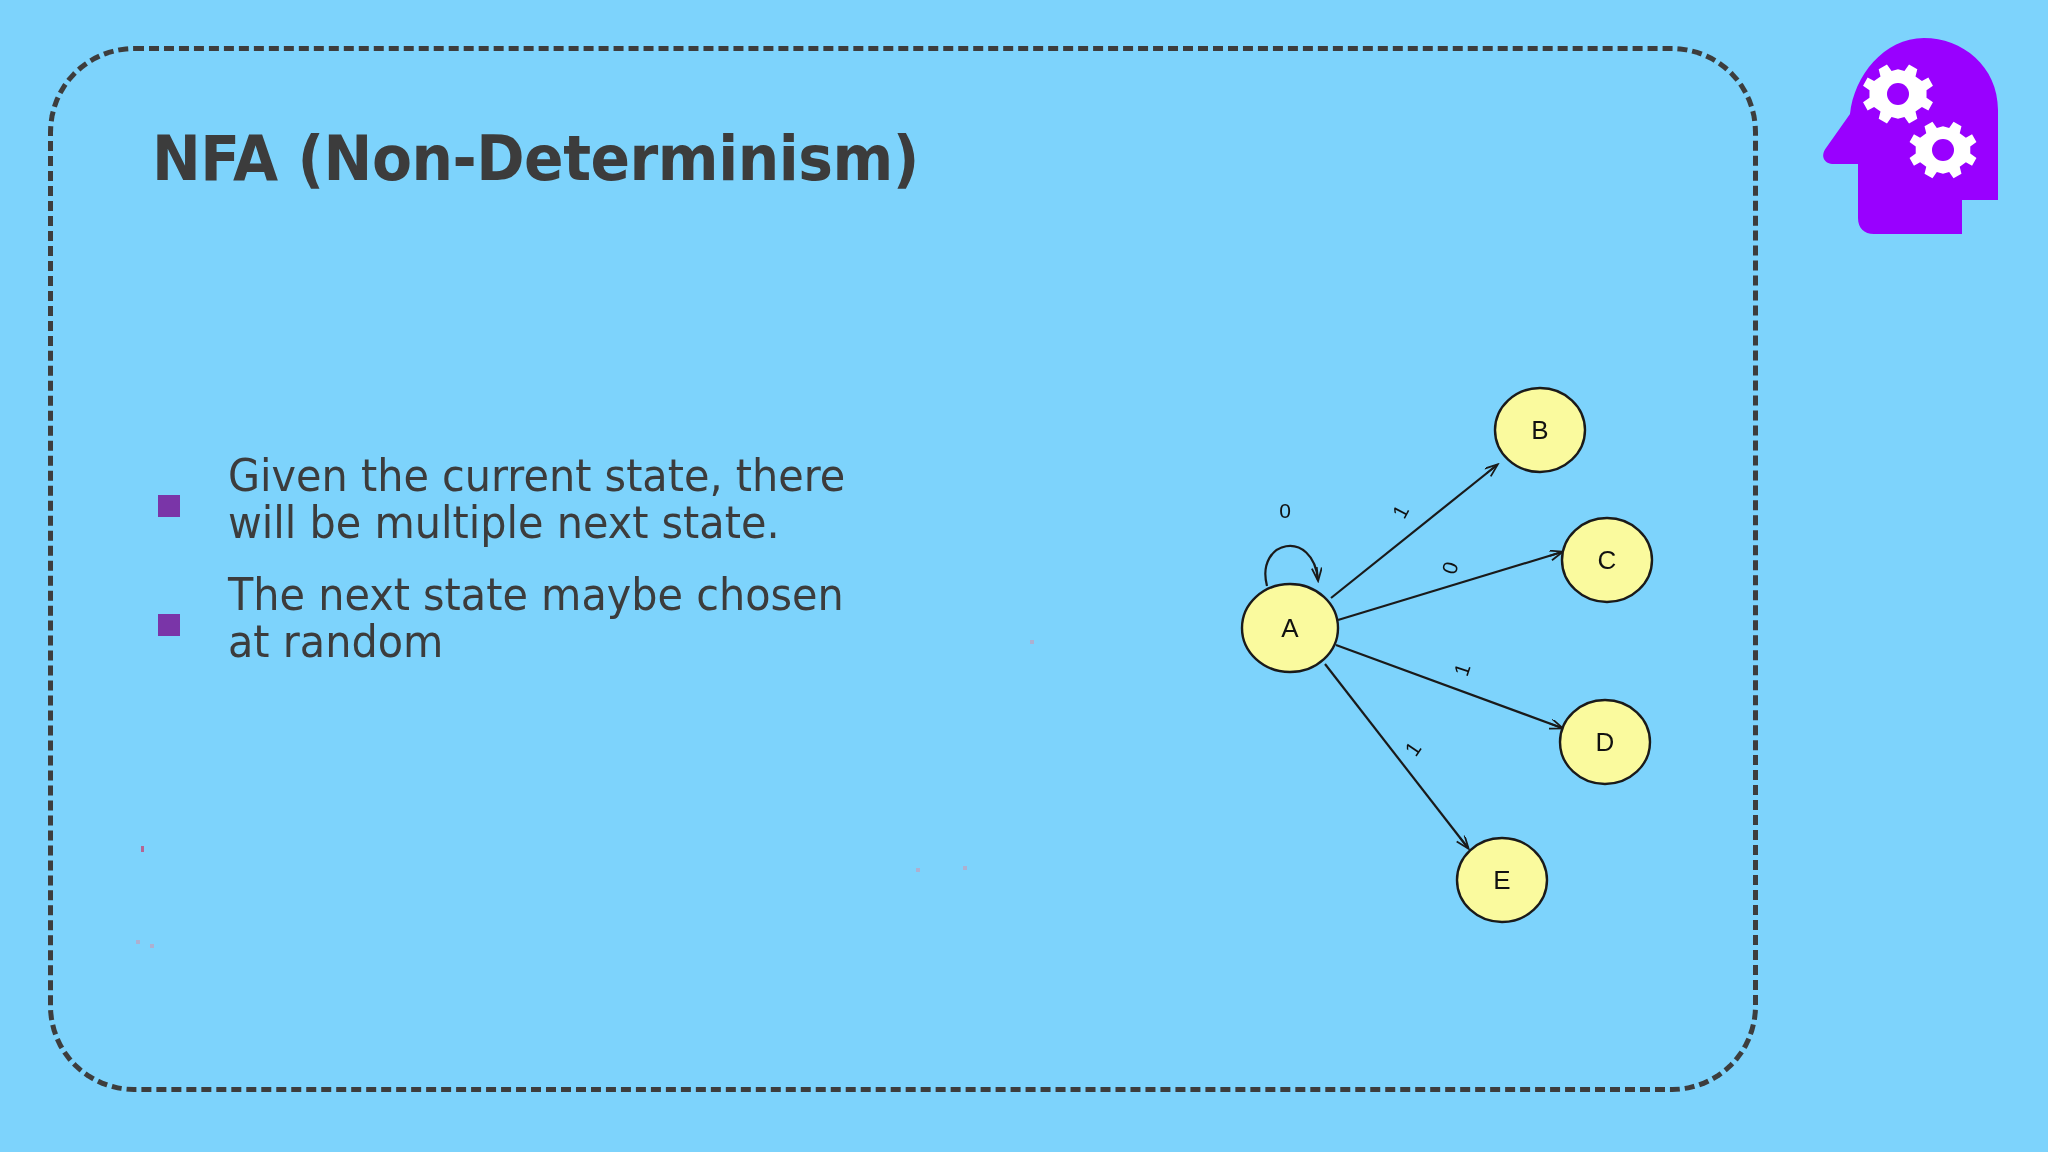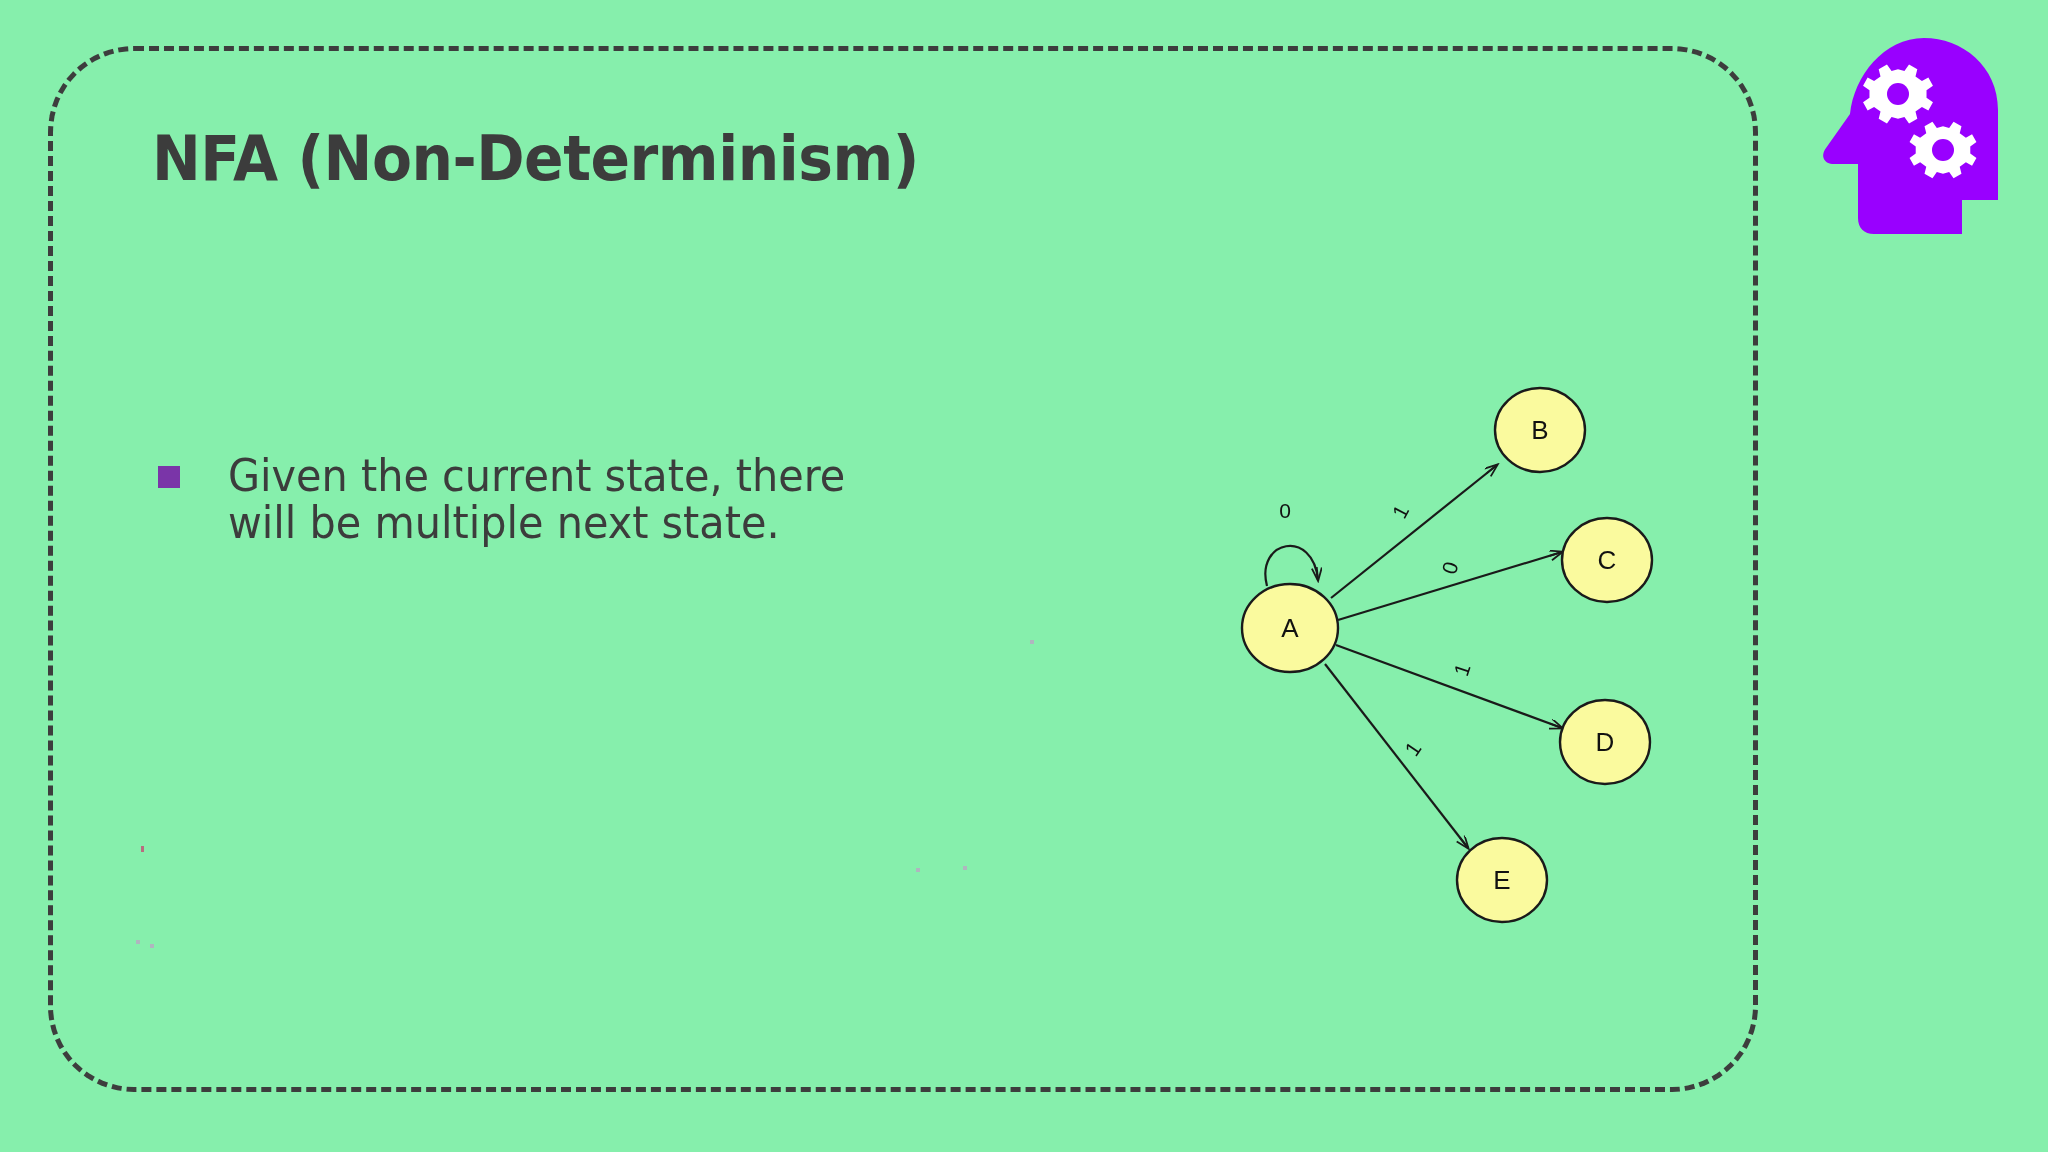--- a/index.html
+++ b/index.html
@@ -14,21 +14,21 @@
     overflow: hidden;
     position: relative;
   }
 
   
   #slide {
     position: absolute;
     left: 0; top: 0;
     width: 2048px;
     height: 1152px;
-    background: #86efac;
+    background: #7dd3fc;
   }
 
   #slide-border {
     position: absolute;
     left: 48px;
     top: 46px;
     width: 1710px;
     height: 1046px;
     border: 5px dashed #3d3d3d;
     border-radius: 86px;
@@ -53,21 +53,21 @@
 
   
   #bullet-list {
     position: absolute;
     left: 158px;
     top: 452px;
     width: 760px;
   }
   .bullet-item {
     display: flex;
-    align-items: flex-start;
+    align-items: center;
     margin-bottom: 24px;
   }
   .bullet-marker {
     width: 22px;
     height: 22px;
     background: #7a35a8;
     flex: 0 0 auto;
     margin-top: 14px;
     margin-right: 48px;
   }
@@ -126,20 +126,24 @@
 
   <div id="title">NFA (Non-Determinism)</div>
 
   <div id="bullet-list">
 
     <div class="bullet-item">
       <span class="bullet-marker"></span>
       <span class="bullet-text">Given the current state, there will be multiple next state.</span>
     </div>
 
+    <div class="bullet-item">
+      <span class="bullet-marker"></span>
+      <span class="bullet-text">The next state maybe chosen at random</span>
+    </div>
 
 
   </div>
 
   <div class="speck" style="left:141px; top:846px;"></div>
   <div class="speck-grey" style="left:136px; top:940px;"></div>
   <div class="speck-grey" style="left:150px; top:944px;"></div>
   <div class="speck-grey" style="left:916px; top:868px;"></div>
   <div class="speck-grey" style="left:963px; top:866px;"></div>
   <div class="speck-grey" style="left:1030px; top:640px;"></div>

